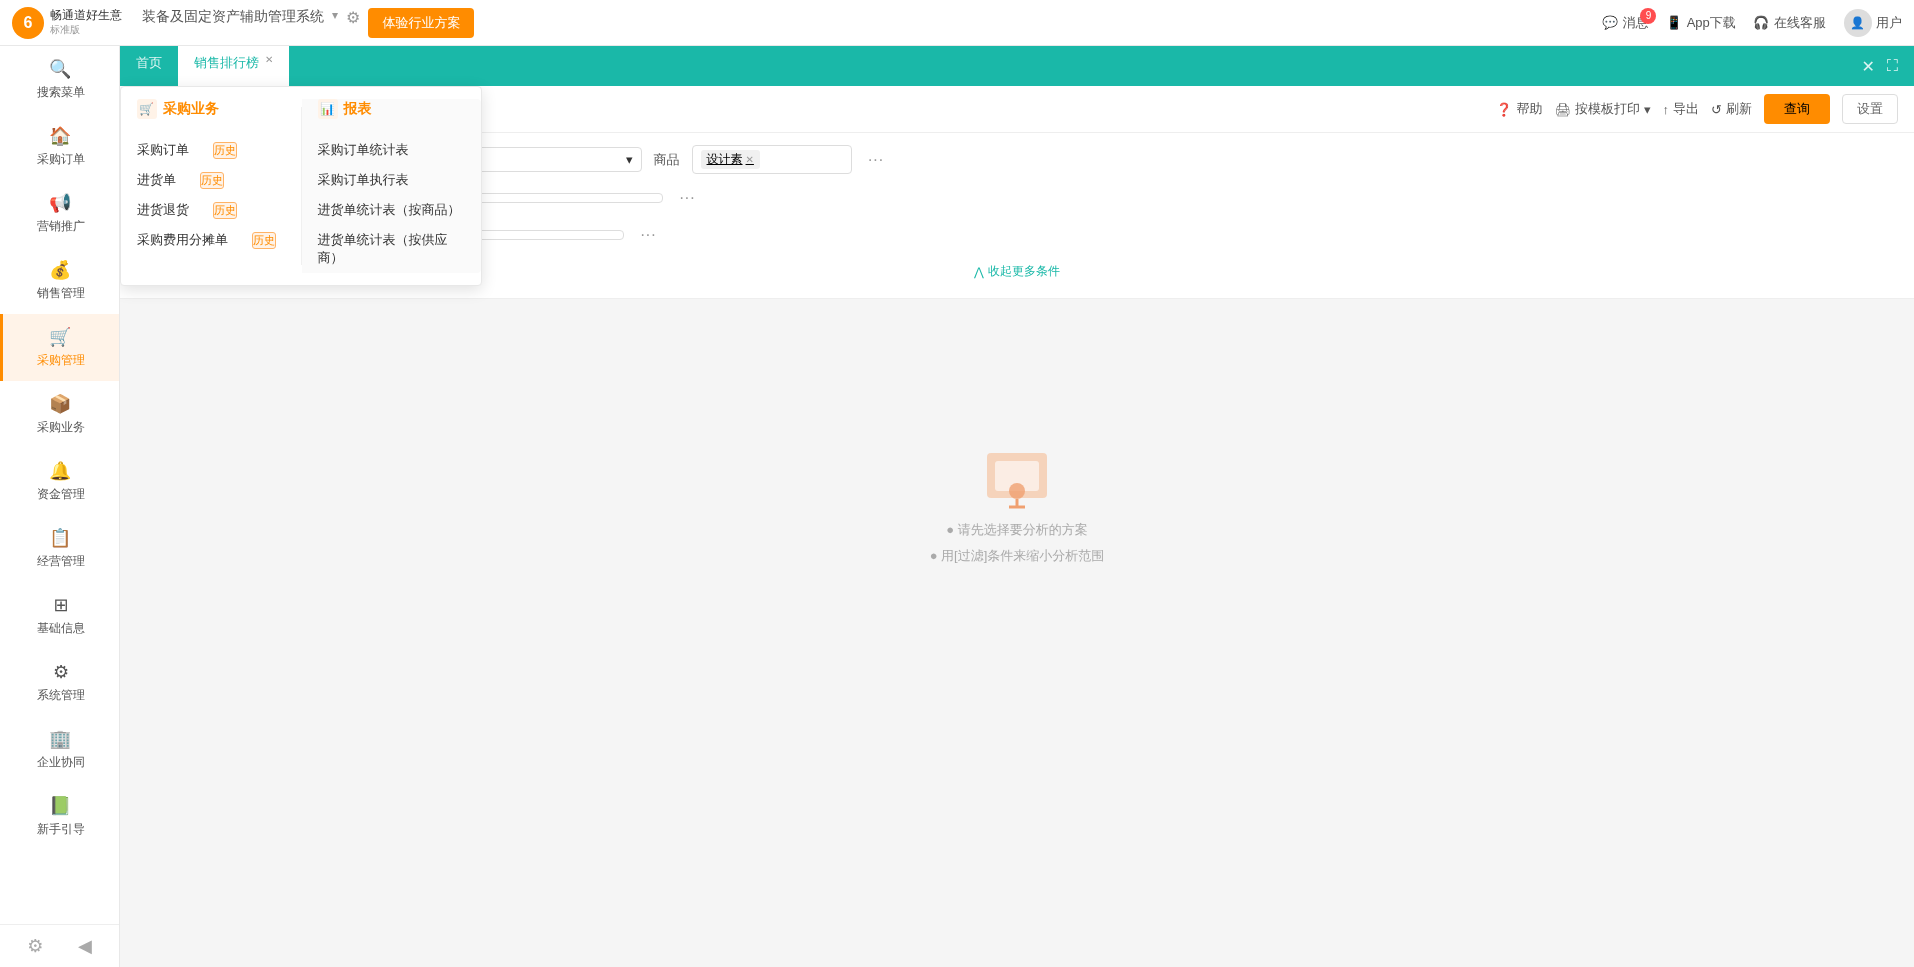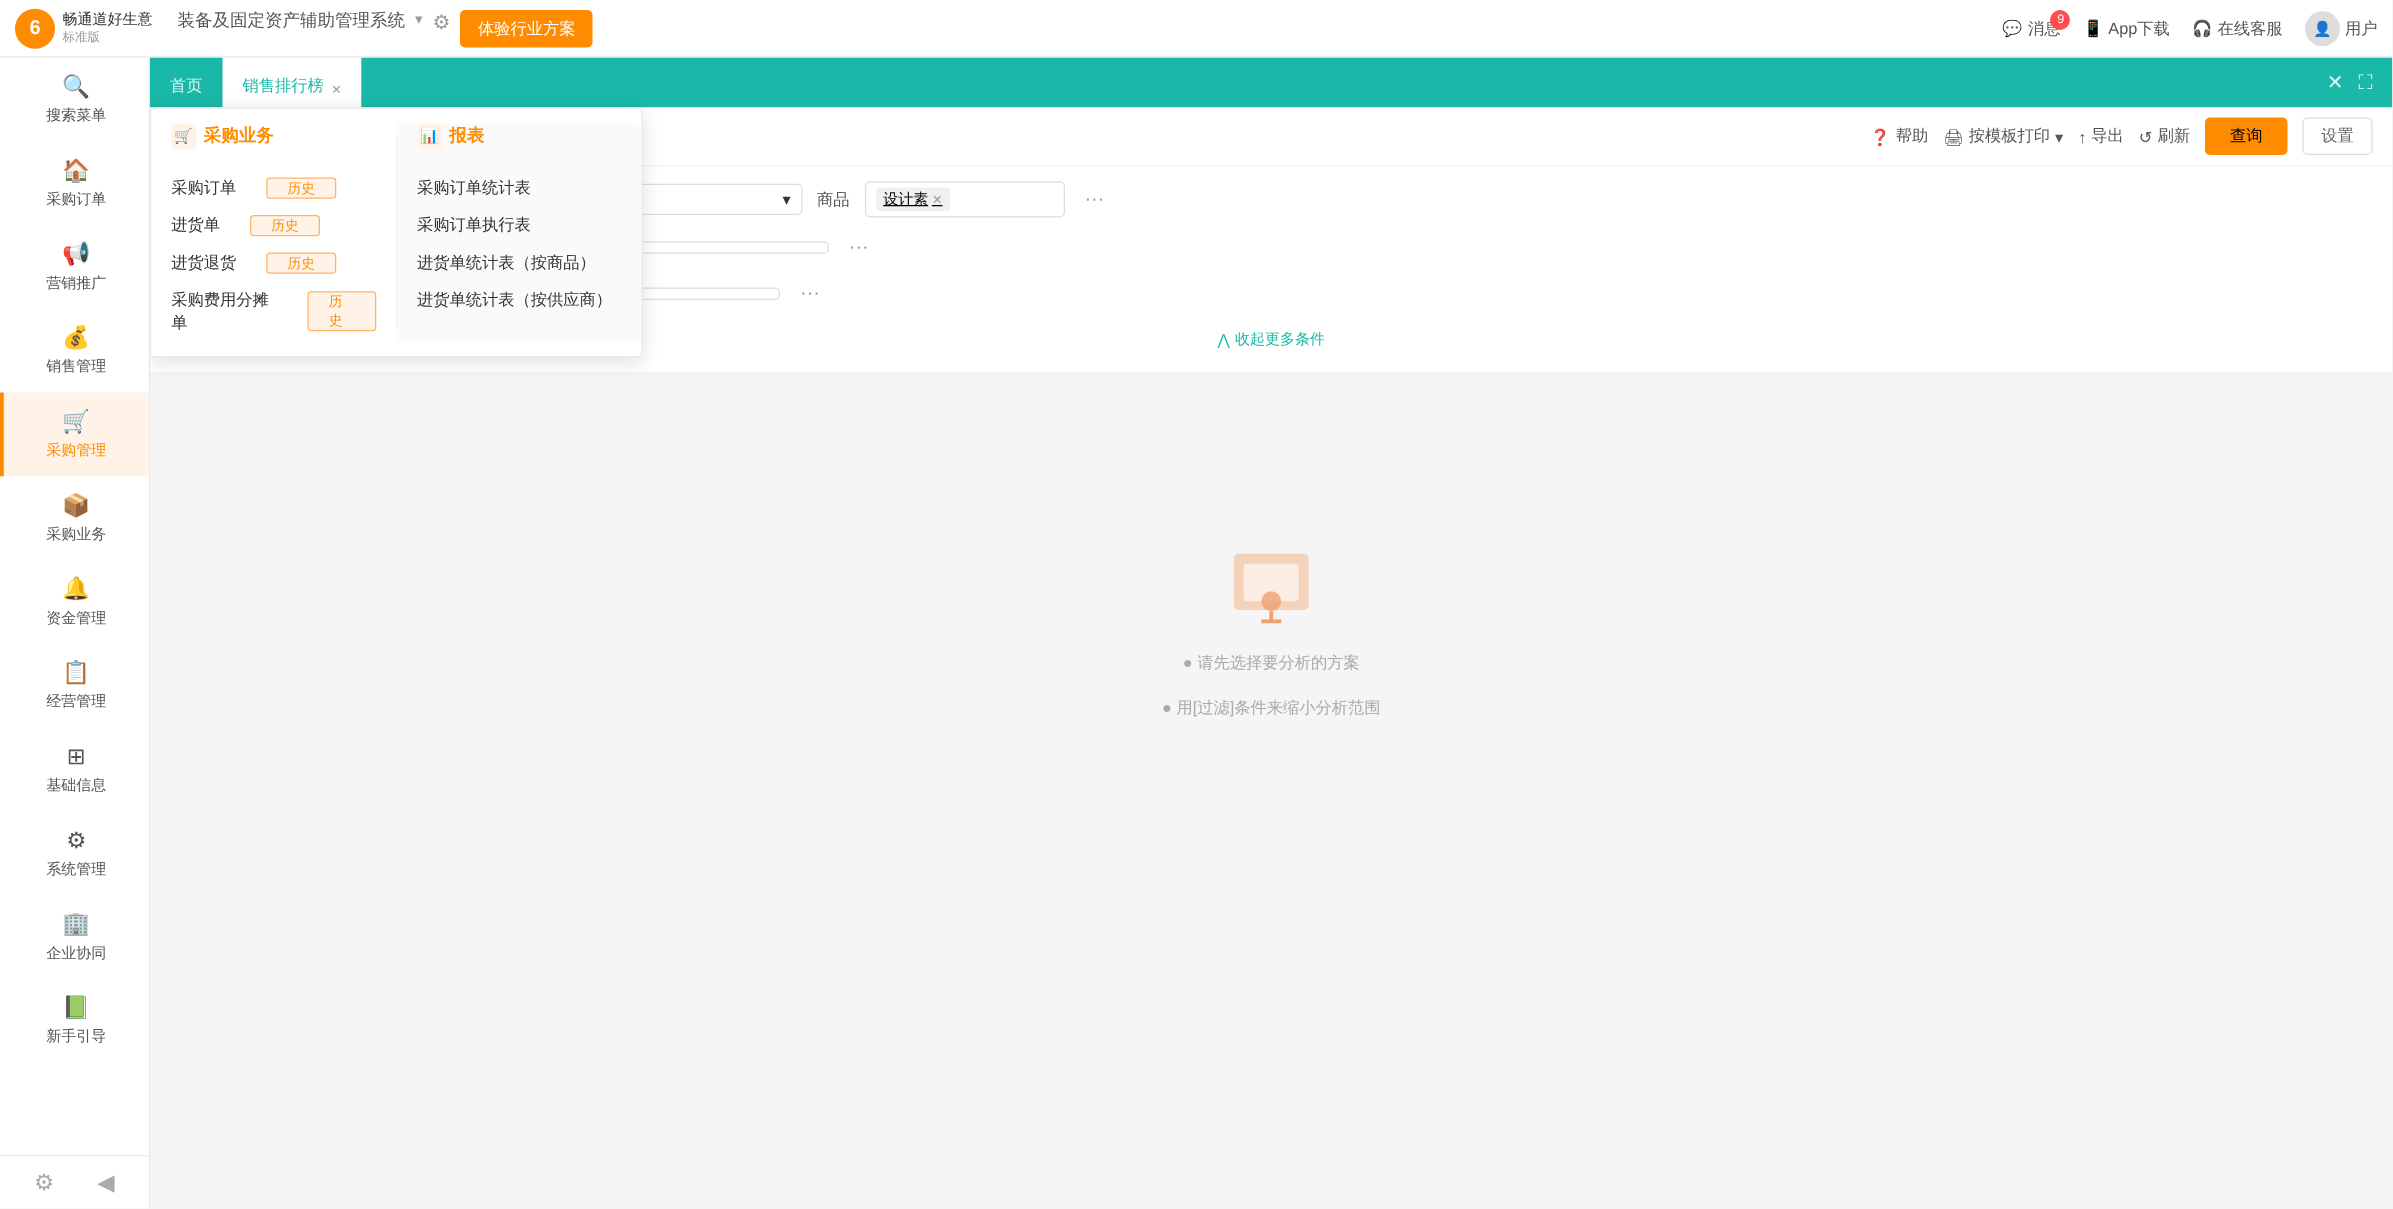--- a/index.html
+++ b/index.html
@@ -154,21 +154,21 @@
       display: flex;
       align-items: center;
       height: 40px;
       padding: 0 0;
       flex-shrink: 0;
     }
     .tab-item {
       padding: 16px 16px;
       height: 56px;
       display: flex;
-      align-items: flex-end;
+      align-items: flex-start;
       font-size: 13px;
       cursor: pointer;
       color: rgba(255,255,255,0.85);
       gap: 6px;
       white-space: nowrap;
     }
     .tab-item.active {
       background: #fff;
       color: #1ab8a8;
       border-radius: 4px 4px 0 0;
@@ -287,21 +287,21 @@
       cursor: pointer;
     }
 
     
     .empty-state {
       display: flex;
       flex-direction: column;
       align-items: center;
       justify-content: center;
       height: 400px;
-      gap: 18px;
+      gap: 8px;
     }
     .empty-icon {
       width: 100px;
       height: 80px;
       position: relative;
     }
     .empty-text { font-size: 13px; color: #aaa; }
 
     
     .dropdown-menu {
@@ -353,21 +353,21 @@
       padding: 6px 0;
       cursor: pointer;
       font-size: 13px;
       color: #333;
     }
     .menu-item-badge {
       background: #fff3e8;
       color: #ff8c00;
       border: 1px solid #ffb366;
       border-radius: 3px;
-      padding: 0 16px;
+      padding: 0 0;
       font-size: 11px;
     }
 
     
     .time-chip {
       font-size: 12px;
       color: #1ab8a8;
       cursor: pointer;
       padding: 2px 4px;
     }

